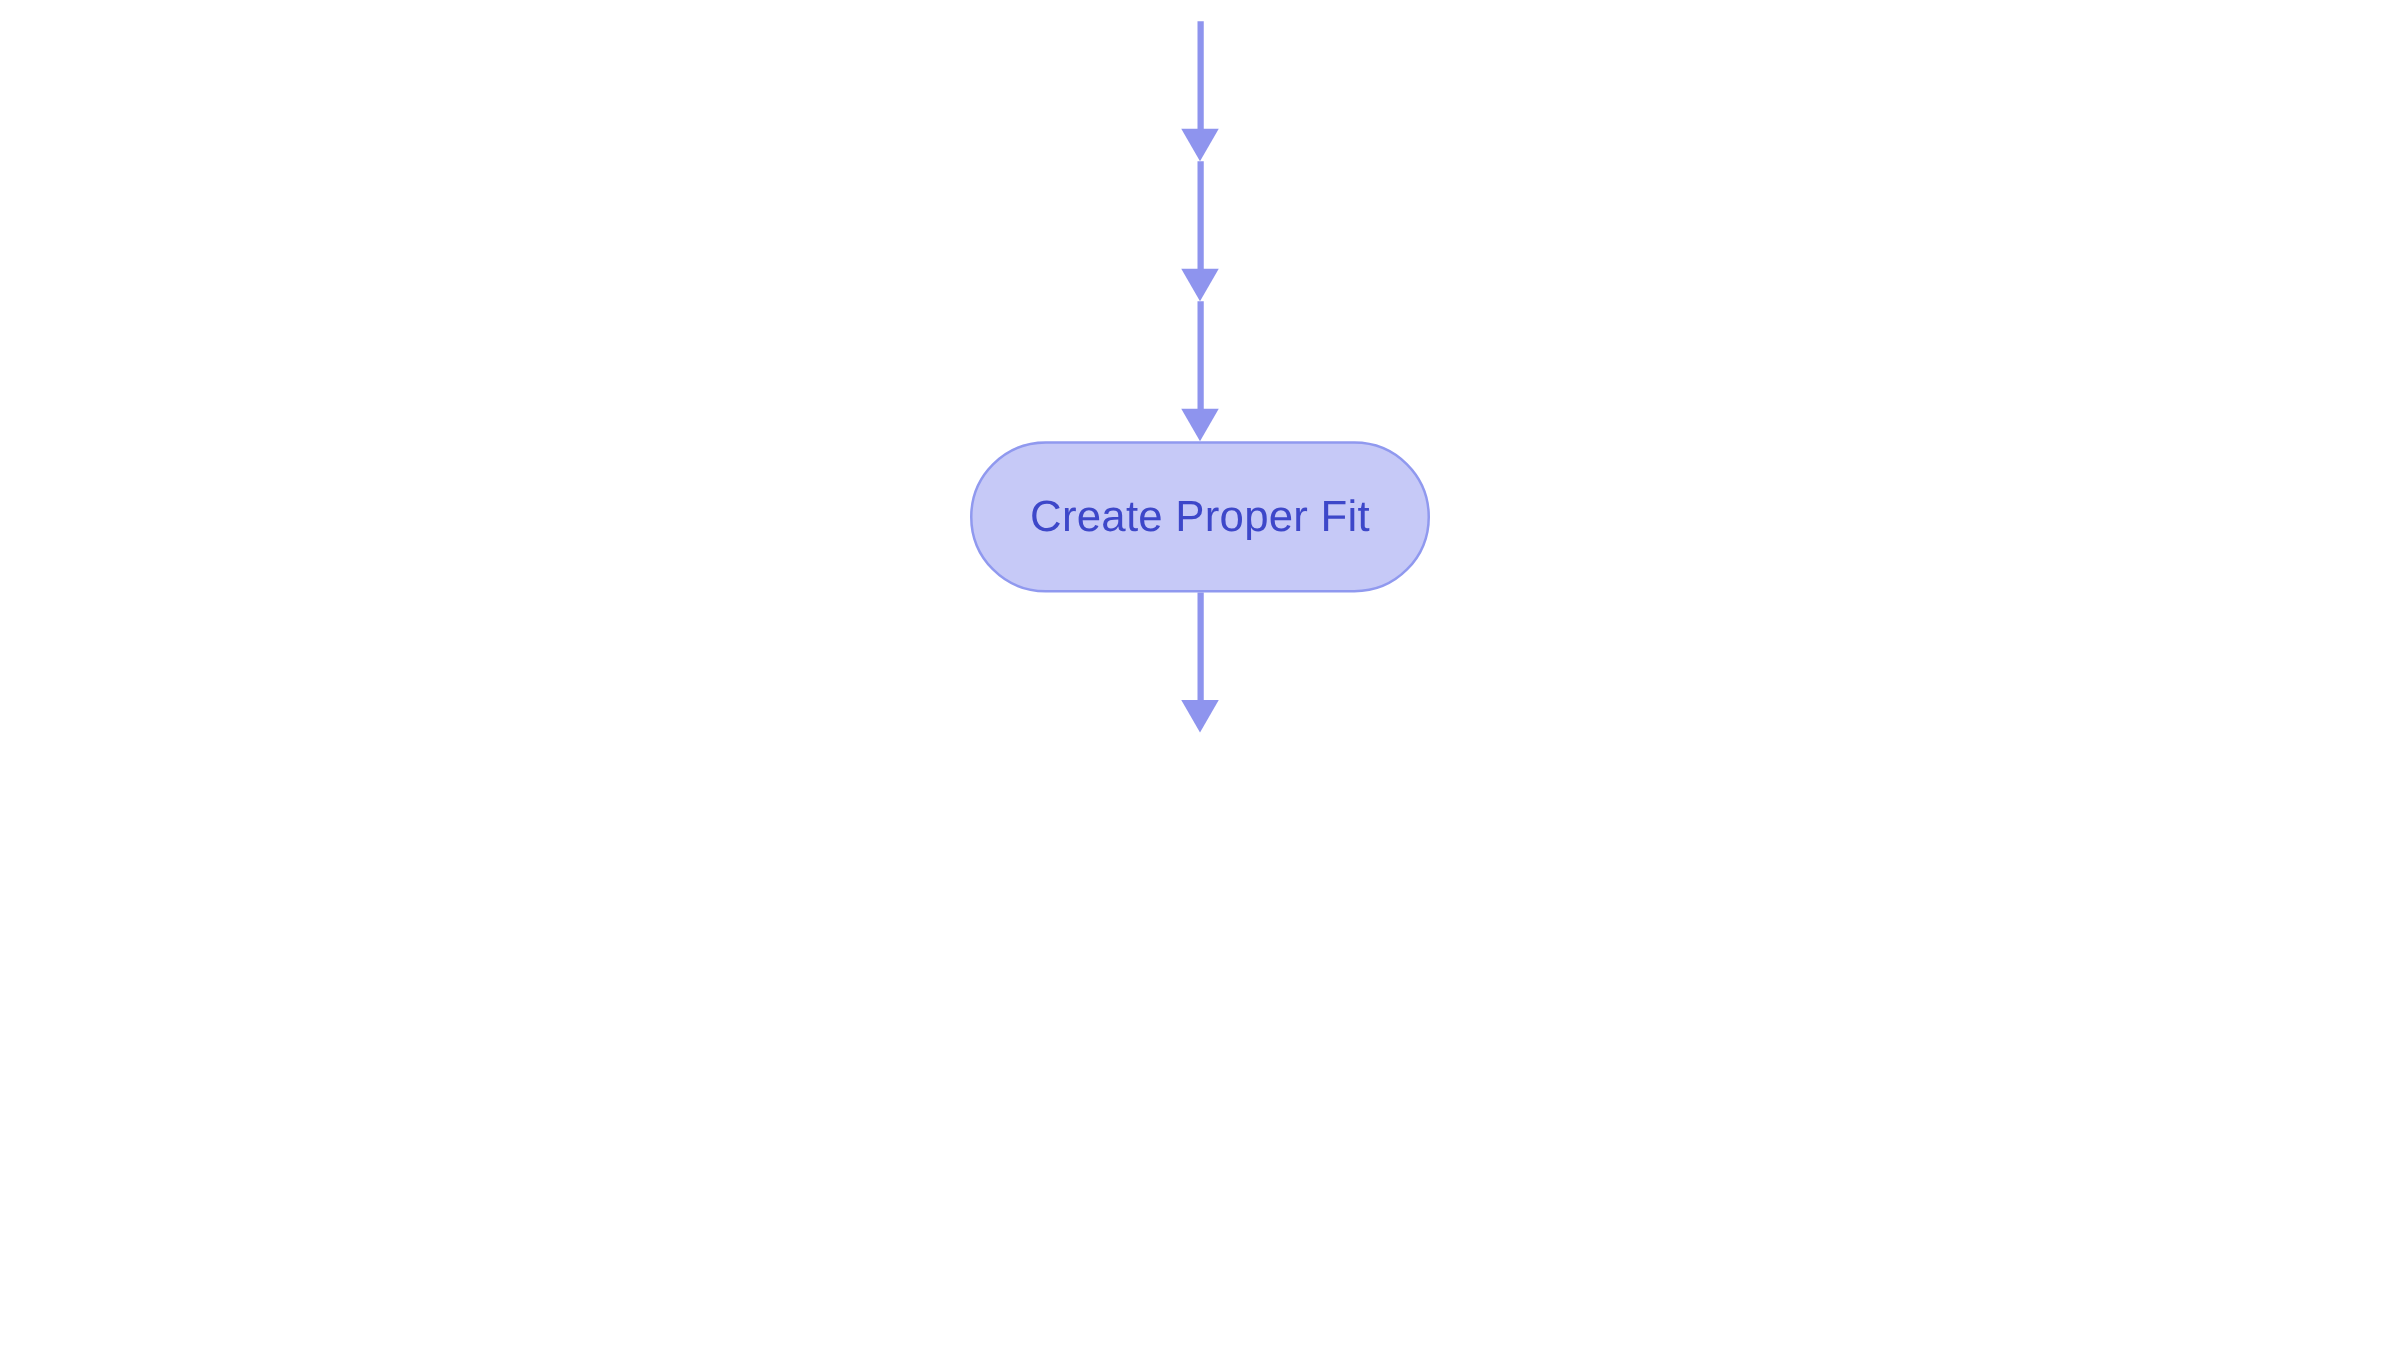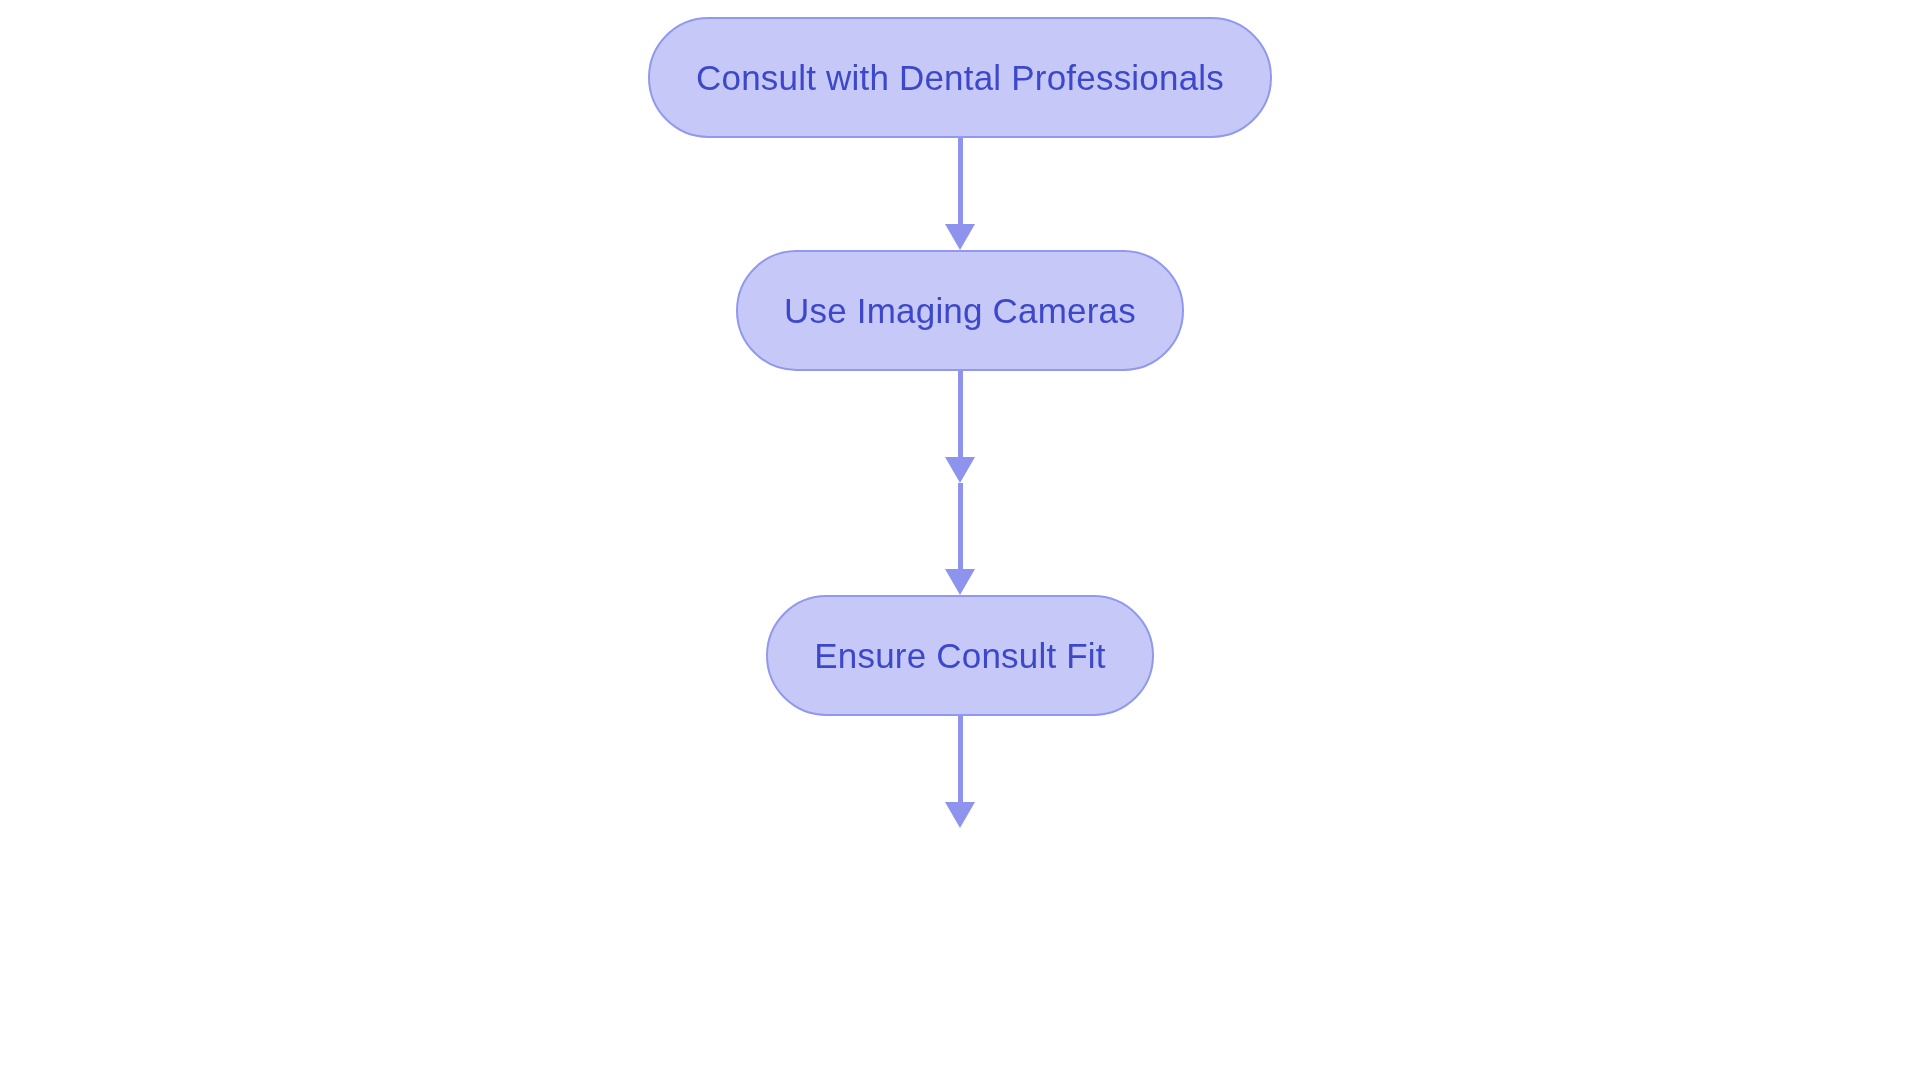--- a/index.html
+++ b/index.html
@@ -64,46 +64,40 @@
     border-top: 26px solid var(--arrow);
     margin-top: -1px;
     flex: 0 0 auto;
   }
 </style>
 </head>
 <body>
 
 <div class="canvas">
 
-  <div class="node">
-    <span class="label">Consult with Dental Professionals</span>
-  </div>
 
   <div class="connector">
     <div class="line"></div>
     <div class="head"></div>
   </div>
 
-  <div class="node">
-    <span class="label">Use Imaging Cameras</span>
-  </div>
 
   <div class="connector">
     <div class="line"></div>
     <div class="head"></div>
   </div>
 
 
   <div class="connector">
     <div class="line"></div>
     <div class="head"></div>
   </div>
 
   <div class="node">
-    <span class="label">Ensure Consult Fit</span>
+    <span class="label">Create Proper Fit</span>
   </div>
 
   <div class="connector">
     <div class="line"></div>
     <div class="head"></div>
   </div>
 
 
 </div>
 

